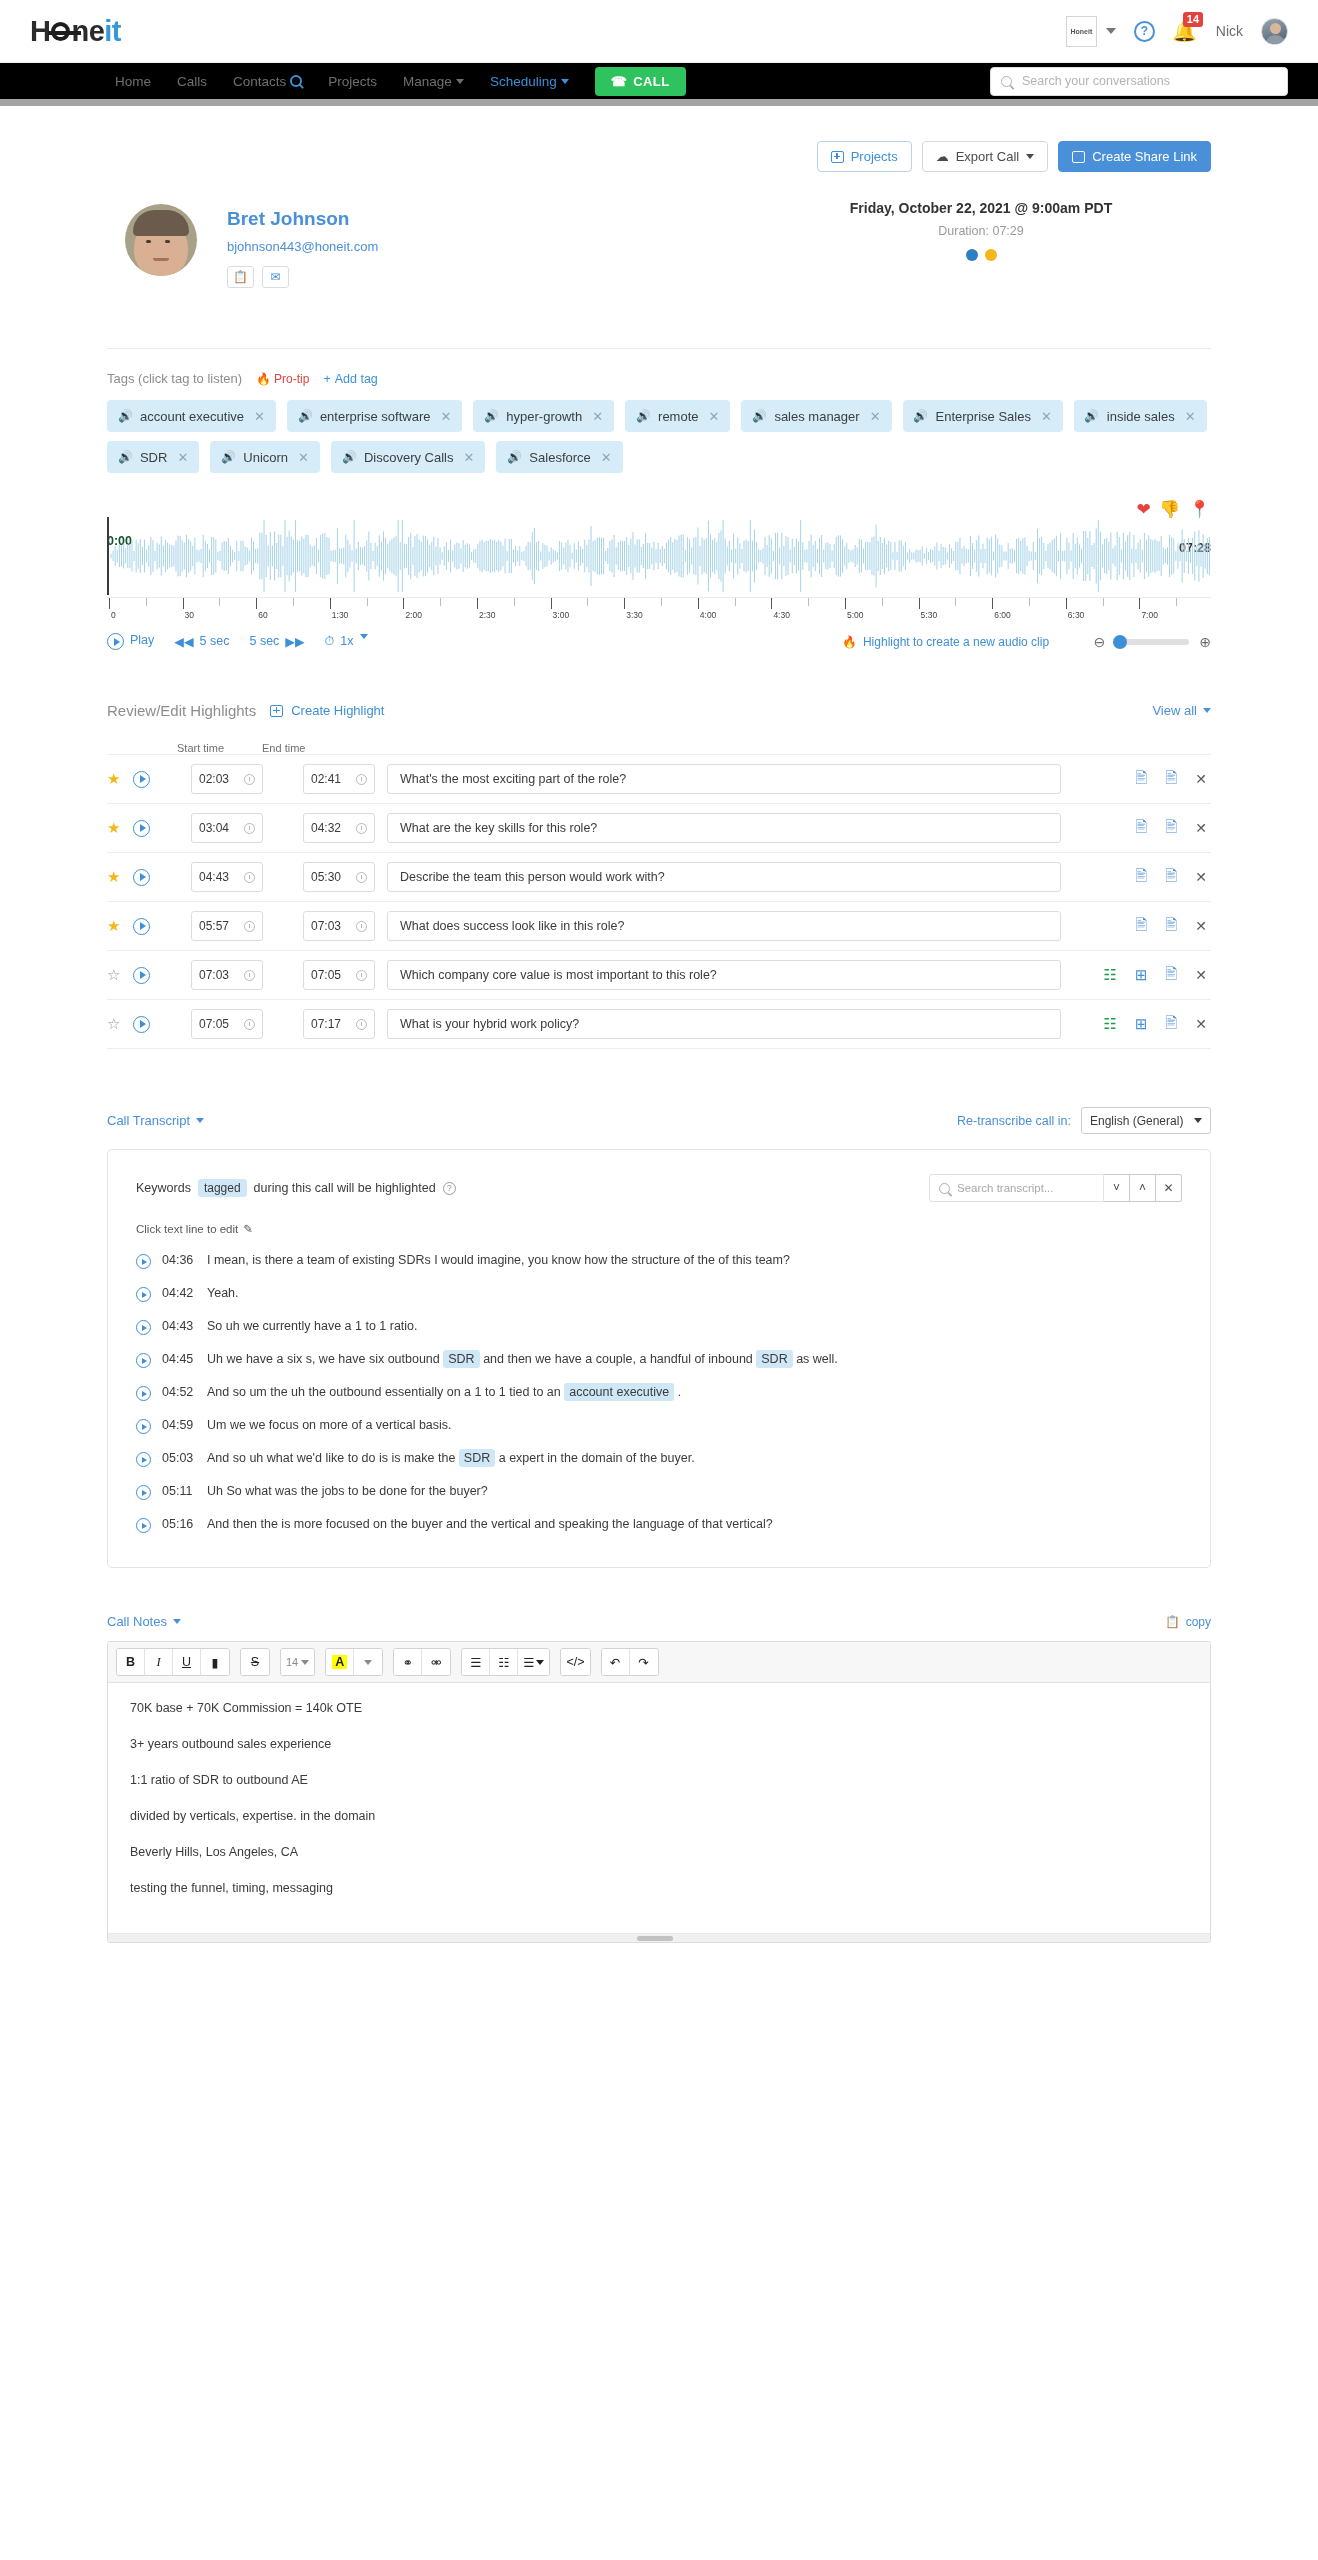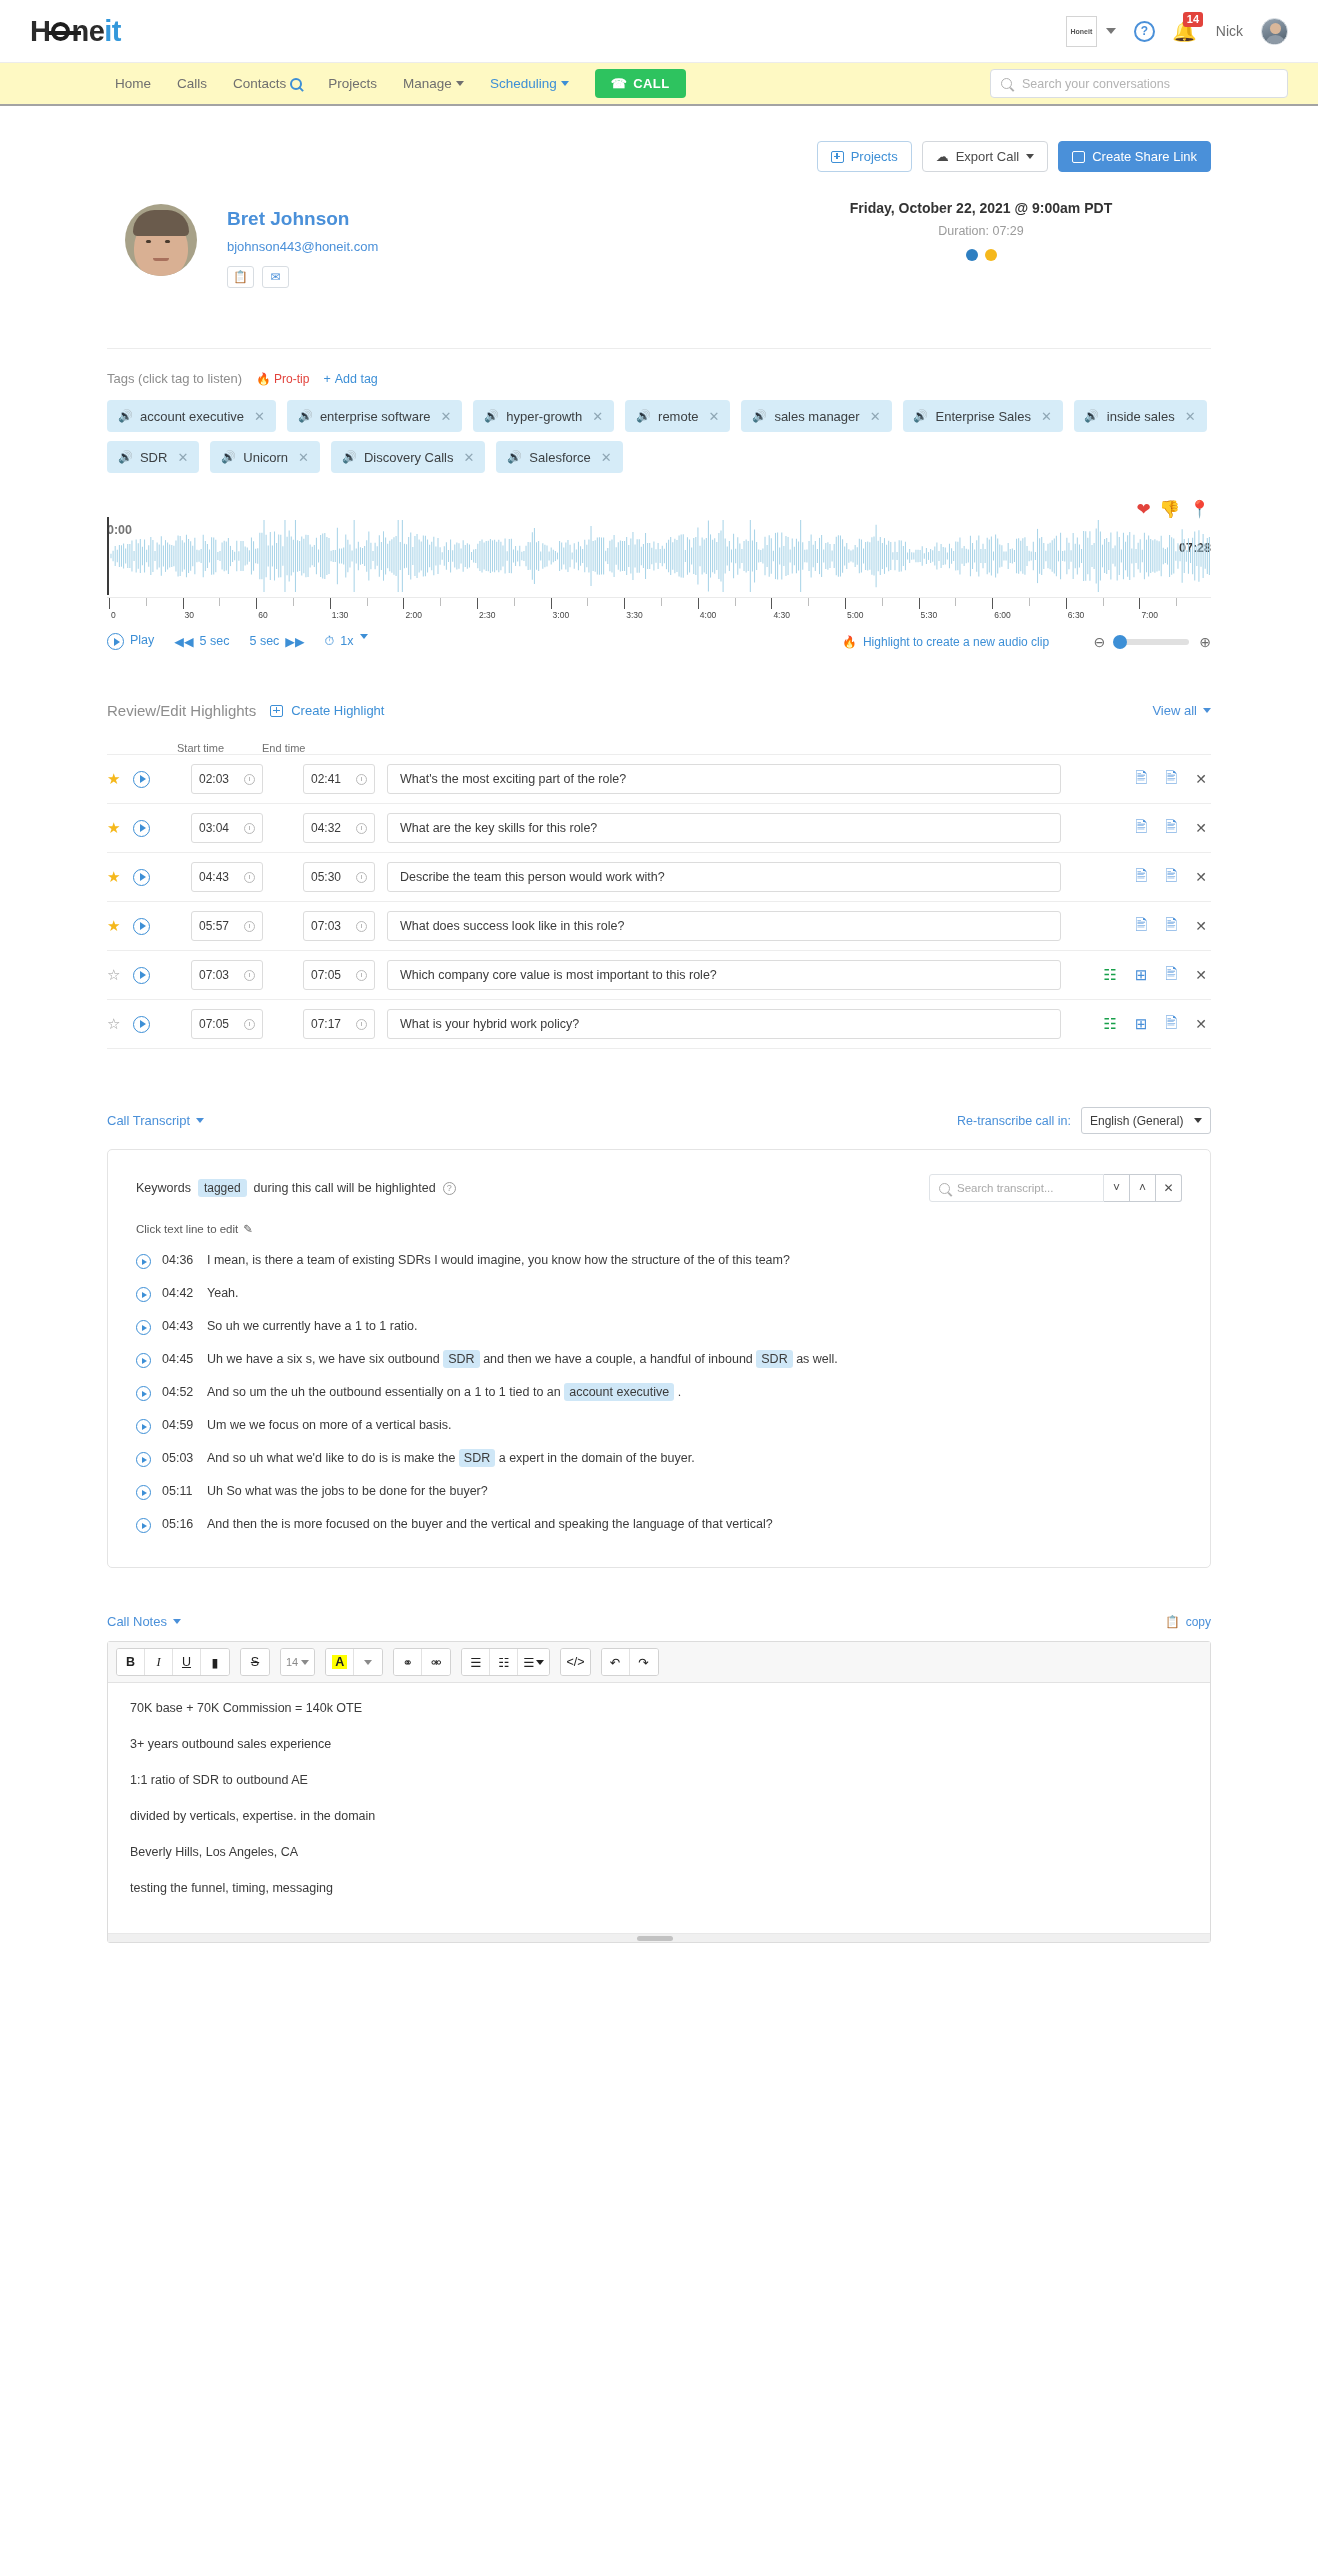--- a/index.html
+++ b/index.html
@@ -27,21 +27,21 @@
   .help-icon { width:21px;height:21px;border:2px solid #4a90d9;border-radius:50%;color:#4a90d9;font-size:12px;font-weight:700;display:flex;align-items:center;justify-content:center; }
   .bell-wrap { position:relative; display:flex; align-items:center; }
   .bell { color:#4a90d9; font-size:20px; line-height:1; }
   .badge { position:absolute; top:-9px; left:10px; background:#e2433c; color:#fff; font-size:11px; font-weight:700; border-radius:3px; padding:1px 4px; line-height:1.2; }
   .user-name { color:#6d6d6d; font-size:14px; }
   .avatar-sm { width:27px;height:27px;border-radius:50%;background:linear-gradient(160deg,#9aa7b3 0%,#6f7e8c 55%,#4c5a66 100%); border:1px solid #cfd6dc; position:relative; overflow:hidden;}
   .avatar-sm:after{content:"";position:absolute;width:11px;height:11px;border-radius:50%;background:#d9b79a;left:8px;top:4px;}
   .avatar-sm:before{content:"";position:absolute;width:21px;height:12px;border-radius:11px 11px 0 0;background:#8d99a5;left:3px;top:16px;}
 
   
-  .nav { height:44px; background:#fef9c3; border-top:1px solid #ececec; border-bottom:2px solid #a3a3a3; display:flex; align-items:center; padding:0 30px; }
+  .nav { height:44px; background:#000000; border-top:1px solid #ececec; border-bottom:7px solid #a3a3a3; display:flex; align-items:center; padding:0 30px; }
   .nav-inner { display:flex; align-items:center; gap:26px; margin-left:85px; }
   .nav a { color:#6f6f6f; text-decoration:none; font-size:13.5px; display:flex; align-items:center; gap:4px; }
   .nav a.blue { color:#3d8fd6; }
   .nav .mini-search { width:12px;height:12px;border:2px solid #3d8fd6;border-radius:50%;position:relative;display:inline-block;}
   .nav .mini-search:after{content:"";position:absolute;width:2px;height:6px;background:#3d8fd6;transform:rotate(-45deg);right:-2px;bottom:-4px;}
   .sm-caret { width:0;height:0;border-left:4px solid transparent;border-right:4px solid transparent;border-top:5px solid currentColor; display:inline-block; }
   .call-btn { background:#2ec35f; color:#fff; font-weight:700; font-size:13px; padding:7px 16px; border-radius:4px; display:flex; align-items:center; gap:6px; letter-spacing:.4px;}
   .search-box { margin-left:auto; width:298px; height:29px; border:1px solid #d9dde2; border-radius:4px; background:#fff; display:flex; align-items:center; padding:0 10px; gap:8px; }
   .search-box input { border:0; outline:0; font-size:12.5px; color:#4b4b4b; width:100%; font-family:inherit; background:transparent;}
   .search-box input::placeholder { color:#b3b3b3; }
@@ -86,21 +86,21 @@
   .protip { color:#e2433c; font-size:12px; display:flex; align-items:center; gap:3px;}
   .addtag { color:#3d8fd6; font-size:12.5px; display:flex; align-items:center; gap:4px;}
   .tag-rows { margin-top:14px; display:flex; flex-wrap:wrap; gap:9px 11px; }
   .tag { background:#d6ecf8; border-radius:4px; height:32px; display:inline-flex; align-items:center; gap:7px; padding:0 11px; font-size:13px; color:#3c4043; }
   .tag .x { color:#8fa7b5; font-size:13px; margin-left:3px; }
   .spk { font-size:12px; color:#2f2f2f; }
 
   
   .player { margin-top:44px; position:relative; }
   .react-icons { position:absolute; right:0; top:-18px; display:flex; gap:9px; font-size:17px; }
-  .time-left { position:absolute; left:0; top:6px; font-size:12.5px; font-weight:700; color:#737373; }
+  .time-left { position:absolute; left:0; top:17px; font-size:12.5px; font-weight:700; color:#14532d; }
   .time-right { position:absolute; right:0; top:24px; font-size:12.5px; font-weight:700; color:#333; }
   .wave-box { margin-top:28px; position:relative; height:78px; border-left:2px solid #3a3a3a; }
   .wave { width:100%; height:78px; display:block; }
   .ruler { position:relative; height:26px; border-top:1px solid #eaeaea; margin-top:2px; }
   .tick { position:absolute; top:0; width:1px; background:#9a9a9a; }
   .tick.maj { height:11px; background:#555; }
   .tick.min { height:8px; background:#bdbdbd; }
   .tlabel { position:absolute; top:12px; font-size:8.5px; color:#444; transform:translateX(2px); }
   .controls { margin-top:10px; display:flex; align-items:center; gap:20px; position:relative; }
   .ctrl { color:#3d8fd6; font-size:12.5px; display:flex; align-items:flex-start; gap:6px; }

